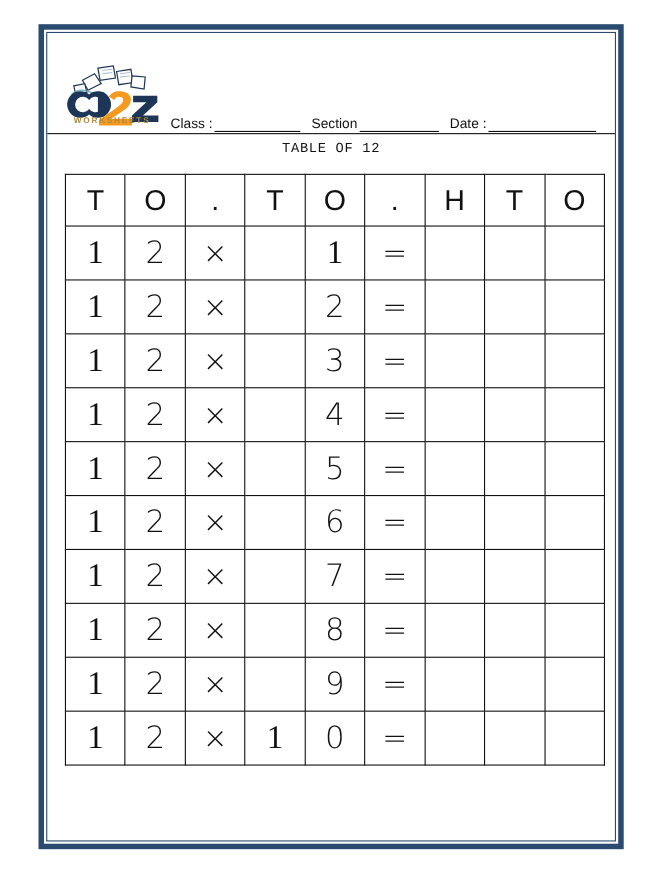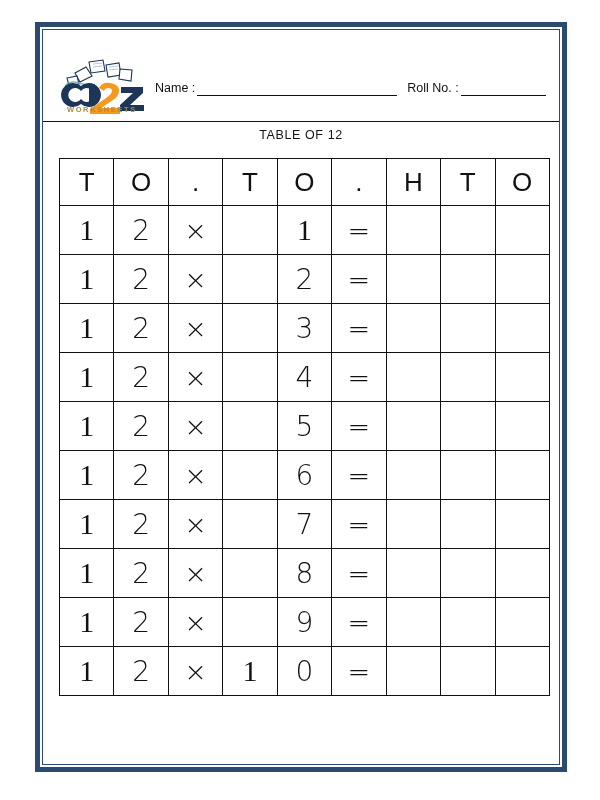--- a/index.html
+++ b/index.html
@@ -104,21 +104,21 @@
   .fl-section  { width: 72px; }
   .fl-date     { width: 98px; }
 
   
   #worksheet-title {
     position: absolute;
     left: 0;
     right: 0;
     top: 98px;
     text-align: center;
-    font-family: Liberation Sans, sans-serif;
+    font-family: Liberation Mono, monospace;
     font-size: 12.5px;
     letter-spacing: 0.6px;
     color: #141414;
   }
 
   
   #grid-wrap {
     position: absolute;
     left: 16px;
     top: 128px;
@@ -208,28 +208,31 @@
 
           <path d="M40 32 q3 -6 11 -5 q9 1 9 8 q0 6 -9 11 l-9 6 l19 0 l0 7 l-30 0 l0 -6 l16 -11 q6 -4 6 -7 q0 -3 -4 -3 q-3 0 -4 3 z" fill="#f5991f"></path>
 
           <path d="M62 31 l22 0 l0 6 l-13 12 l14 0 l0 6 l-24 0 l0 -6 l13 -12 l-12 0 z" fill="#1d3557"></path>
 
           <text x="8" y="56" font-family="Liberation Sans, sans-serif" font-size="7.5" font-weight="bold" letter-spacing="1.6" fill="#b08a3e">WORKSHEETS</text>
         </svg>
       </div>
 
 
-      <div class="field-row" id="field-row-1">
-        <span class="field-label">Name :</span>
-        <span class="field-line fl-name"></span>
+
+      <div class="field-row" id="field-row-2">
+        <span class="field-label">Class :</span>
+        <span class="field-line fl-class"></span>
         <span class="gap"></span>
-        <span class="field-label">Roll No. :</span>
-        <span class="field-line fl-roll"></span>
+        <span class="field-label">Section</span>
+        <span class="field-line fl-section"></span>
+        <span class="gap"></span>
+        <span class="field-label">Date :</span>
+        <span class="field-line fl-date"></span>
       </div>
-
     </div>
 
     <div id="worksheet-title">TABLE OF 12</div>
 
     <div id="grid-wrap">
       <table class="grid">
         <colgroup>
           <col>
             <col>
             <col>

